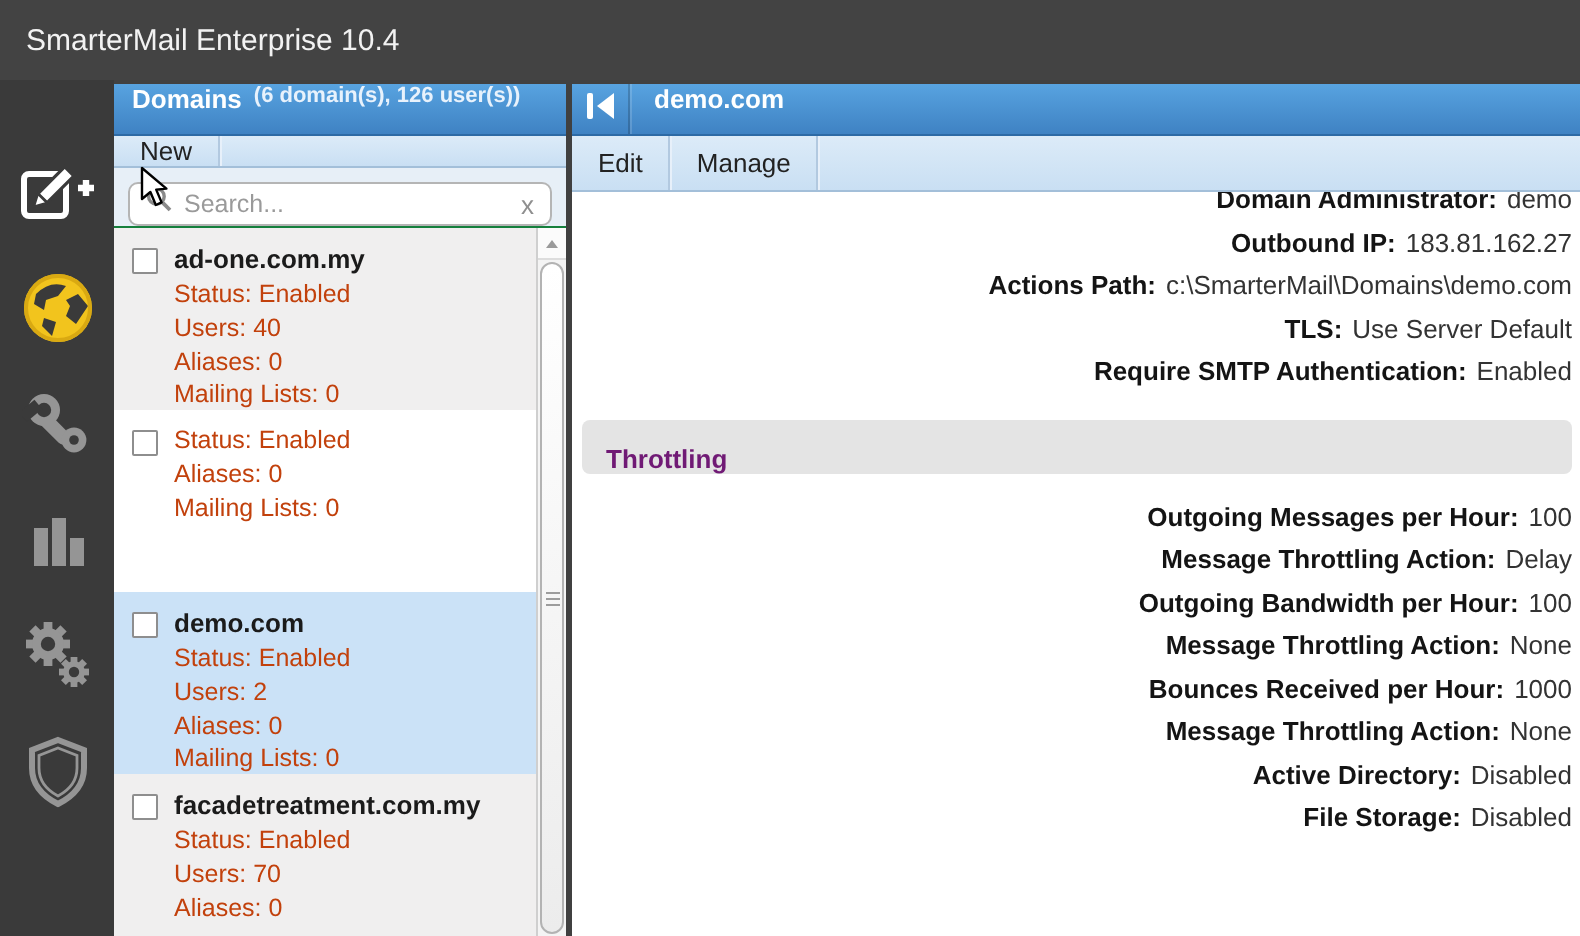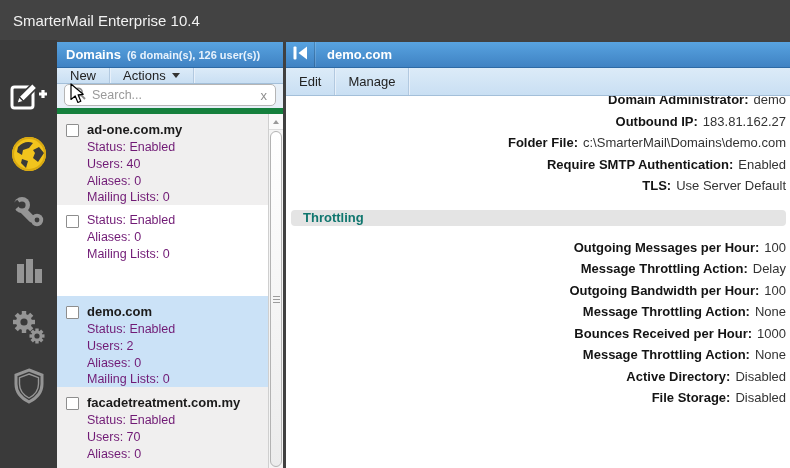--- a/index.html
+++ b/index.html
@@ -24,43 +24,43 @@
 
   
   .domains-panel {
     width:226px; flex:none; margin-top:2px; background:#fff;
     display:flex; flex-direction:column;
   }
   .panel-header {
     height:26px; flex:none;
     background:linear-gradient(#58a3e0,#3f82c3);
     border-bottom:1px solid #2d6aa5;
-    color:#fff; display:flex; align-items:center; padding:0 9px; font-size:13px;
+    color:#fff; display:flex; align-items:flex-start; padding:0 9px; font-size:13px;
   }
   .panel-title { font-weight:bold; margin-right:6px; white-space:nowrap; }
   .panel-count { font-size:11px; font-weight:bold; color:#e8f2fc; white-space:nowrap; }
   .toolbar {
     flex:none; background:linear-gradient(#dcebf8,#c9dff3);
     border-bottom:1px solid #a3bfd9; display:flex; align-items:stretch;
   }
   .domains-panel .toolbar { height:16px; }
   .detail-panel .toolbar { height:28px; }
   .tbtn {
     display:flex; align-items:center; gap:6px; padding:0 13px;
     font-size:13px; color:#222; cursor:pointer;
     border-right:1px solid #b2c9e0; box-shadow:1px 0 0 #e7f0fa;
   }
   .caret-down {
     width:0; height:0; border-left:4px solid transparent; border-right:4px solid transparent;
     border-top:5px solid #333;
   }
   
   .search-row {
-    flex:none; height:30px; background:#e7eff7; border-bottom:6px solid #15803d;
-    display:flex; align-items:flex-start; padding:0 7px;
+    flex:none; height:30px; background:#e7eff7; border-bottom:1px solid #15803d;
+    display:flex; align-items:flex-end; padding:0 7px;
   }
   .search-box {
     flex:1; height:22px; background:#fff; border:1px solid #b5b5b5; border-radius:5px;
     display:flex; align-items:center; padding:0 8px; gap:6px;
   }
   .search-box input {
     border:none; outline:none; flex:1; min-width:0; background:transparent;
     font-family:inherit; font-size:12.5px; color:#555;
   }
   .search-box input::placeholder { color:#9a9a9a; }
@@ -72,21 +72,21 @@
     height:91px; overflow:hidden; display:flex; gap:8px;
     padding:7px 4px 0 9px; background:#fff; cursor:pointer;
   }
   .d-item.alt { background:#f0efef; }
   .d-item.selected { background:#cbe2f7; }
   .cb {
     appearance:none; -webkit-appearance:none; width:13px; height:13px; flex:none;
     background:#fff; border:1px solid #8e8e8e; border-radius:1px; margin-top:3px; cursor:pointer;
   }
   .d-name { font-size:13px; font-weight:bold; color:#1b1b1b; line-height:18px; white-space:nowrap; }
-  .d-line { font-size:12.5px; color:#701a75; line-height:16.8px; white-space:nowrap; }
+  .d-line { font-size:12.5px; color:#c2410c; line-height:16.8px; white-space:nowrap; }
   
   .sbar { width:15px; flex:none; background:#f4f4f4; border-left:1px solid #cfcfcf; display:flex; flex-direction:column; }
   .sb-up {
     height:16px; flex:none; background:#fbfbfb; border-bottom:1px solid #ddd;
     display:flex; align-items:center; justify-content:center; cursor:pointer;
   }
   .sb-up-arrow { width:0; height:0; border-left:3.5px solid transparent; border-right:3.5px solid transparent; border-bottom:4.5px solid #9a9a9a; }
   .sb-thumb {
     flex:1; margin:1px; border:1px solid #b3b3b3; border-radius:6px;
     background:linear-gradient(#ffffff,#ececec);
@@ -104,23 +104,23 @@
     width:29px; align-self:stretch; display:flex; align-items:center; justify-content:center;
     border-right:1px solid rgba(0,0,0,0.18); box-shadow:1px 0 0 rgba(255,255,255,0.15); cursor:pointer;
   }
   .detail-title { font-weight:bold; padding-left:12px; white-space:nowrap; }
   .content { flex:1; overflow:hidden; padding:0 4px 0 16px; font-size:13px; }
   .rows-top { margin-top:-7px; }
   .row { line-height:21.5px; white-space:nowrap;text-align:right; }
   .row .lbl { font-weight:bold; color:#141414; margin-right:5px; }
   .row .val { color:#333; }
   .section-bar {
-    height:16px; background:#e4e4e4; border-radius:4px;
+    height:27px; background:#e4e4e4; border-radius:4px;
     margin:13px 0 11px -11px; padding-left:12px;
-    display:flex; align-items:flex-start; font-size:13px; font-weight:bold; color:#0f766e;
+    display:flex; align-items:flex-end; font-size:13px; font-weight:bold; color:#701a75;
   }
   
   .cursor { position:absolute; left:70px; top:83px; z-index:50; pointer-events:none; }
 </style>
 </head>
 <body>
 
 <div class="topbar">
   <span>SmarterMail Enterprise 10.4</span>
 </div>
@@ -216,24 +216,20 @@
 
   <div class="domains-panel">
     <div class="panel-header">
       <span class="panel-title">Domains</span>
       <span class="panel-count">(6 domain(s), 126 user(s))</span>
     </div>
     <div class="toolbar">
       <div class="tbtn">
         <span>New</span>
       </div>
-      <div class="tbtn">
-        <span>Actions</span>
-        <span class="caret-down"></span>
-      </div>
     </div>
     <div class="search-row">
       <div class="search-box">
         <span>
           <svg width="13" height="13" viewBox="0 0 13 13">
             <circle cx="5.2" cy="5.2" r="3.9" fill="none" stroke="#8a8a8a" stroke-width="1.7"></circle>
             <line x1="8.2" y1="8.2" x2="12" y2="12" stroke="#8a8a8a" stroke-width="1.9"></line>
           </svg>
         </span>
         <input type="text" placeholder="Search..." style="">
@@ -317,27 +313,27 @@
     </div>
     <div class="content">
       <div class="rows-top">
         <div class="row">
           <span class="lbl">Domain Administrator:</span><span class="val">demo</span>
         </div>
         <div class="row">
           <span class="lbl">Outbound IP:</span><span class="val">183.81.162.27</span>
         </div>
         <div class="row">
-          <span class="lbl">Folder File:</span><span class="val">c:\SmarterMail\Domains\demo.com</span>
+          <span class="lbl">Actions Path:</span><span class="val">c:\SmarterMail\Domains\demo.com</span>
+        </div>
+        <div class="row">
+          <span class="lbl">TLS:</span><span class="val">Use Server Default</span>
         </div>
         <div class="row">
           <span class="lbl">Require SMTP Authentication:</span><span class="val">Enabled</span>
-        </div>
-        <div class="row">
-          <span class="lbl">TLS:</span><span class="val">Use Server Default</span>
         </div>
       </div>
 
       <div class="section-bar">
         <span>Throttling</span>
       </div>
       <div class="row">
         <span class="lbl">Outgoing Messages per Hour:</span><span class="val">100</span>
       </div>
       <div class="row">

